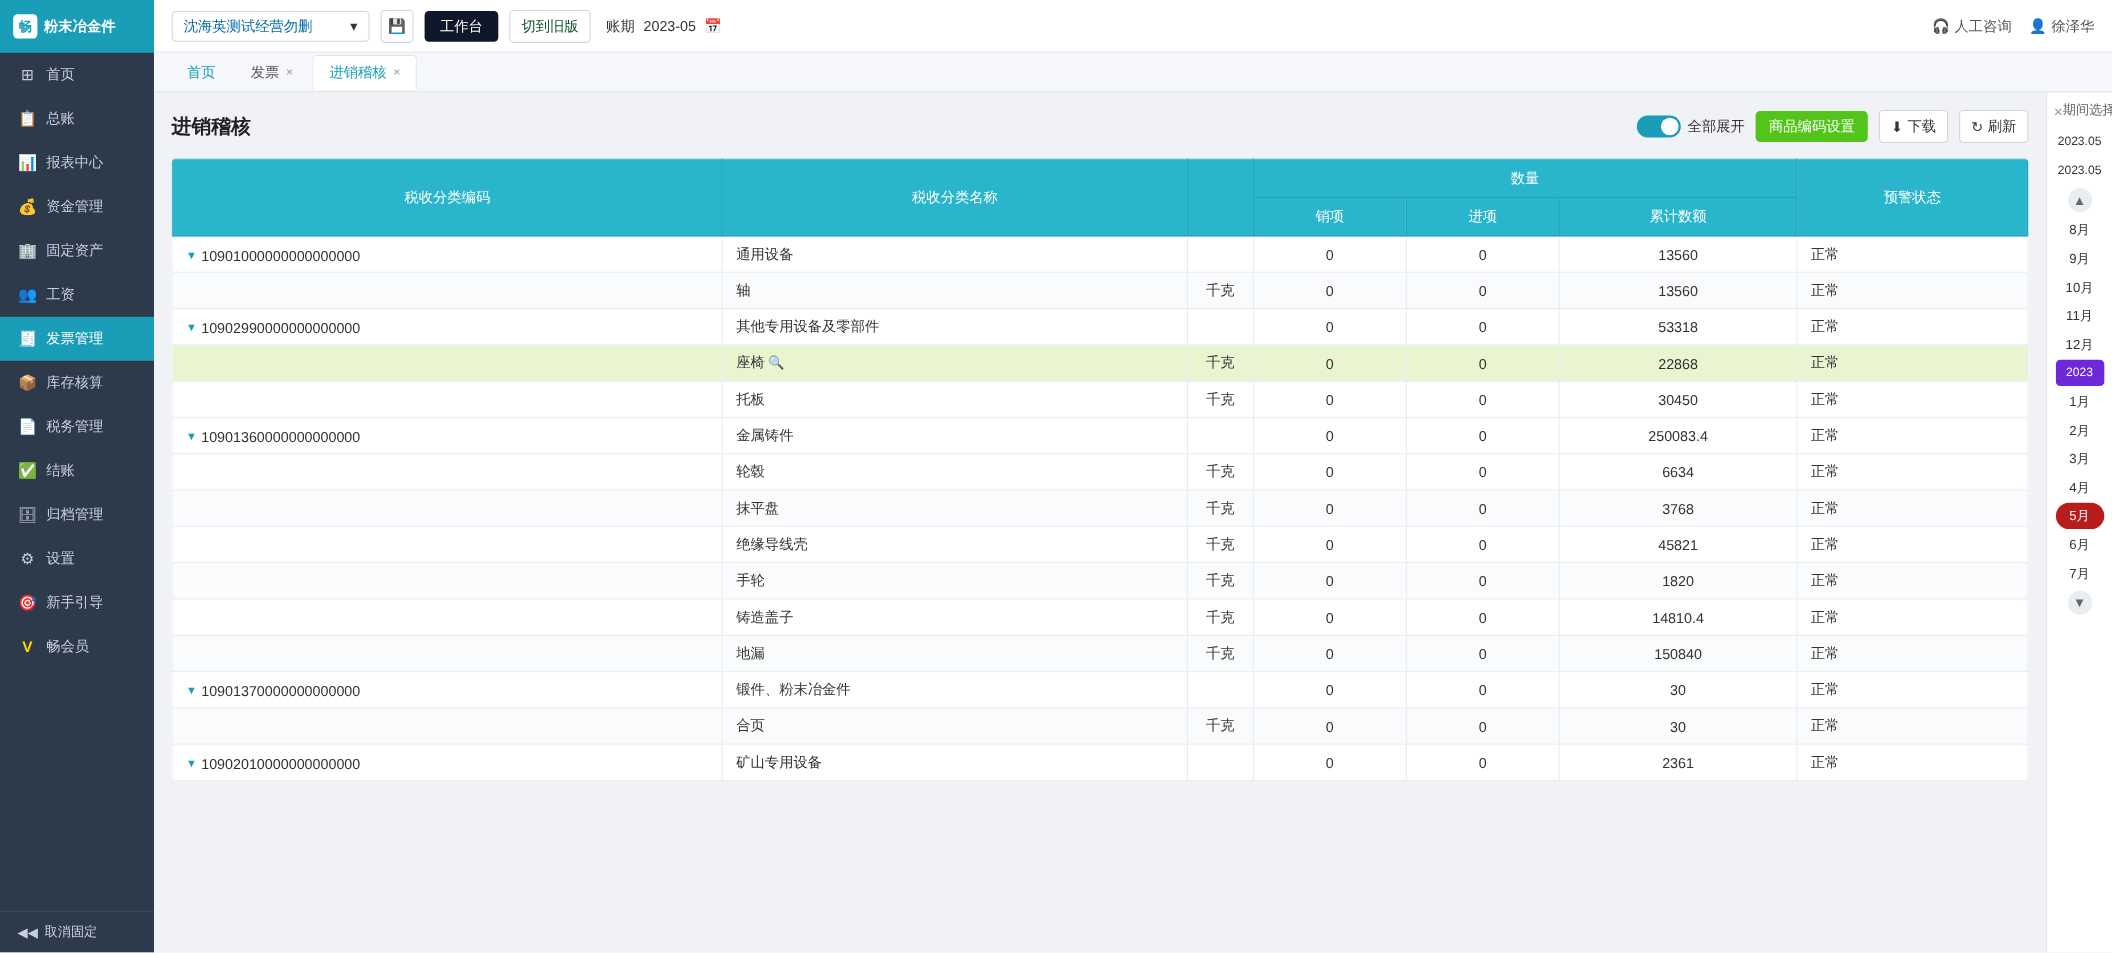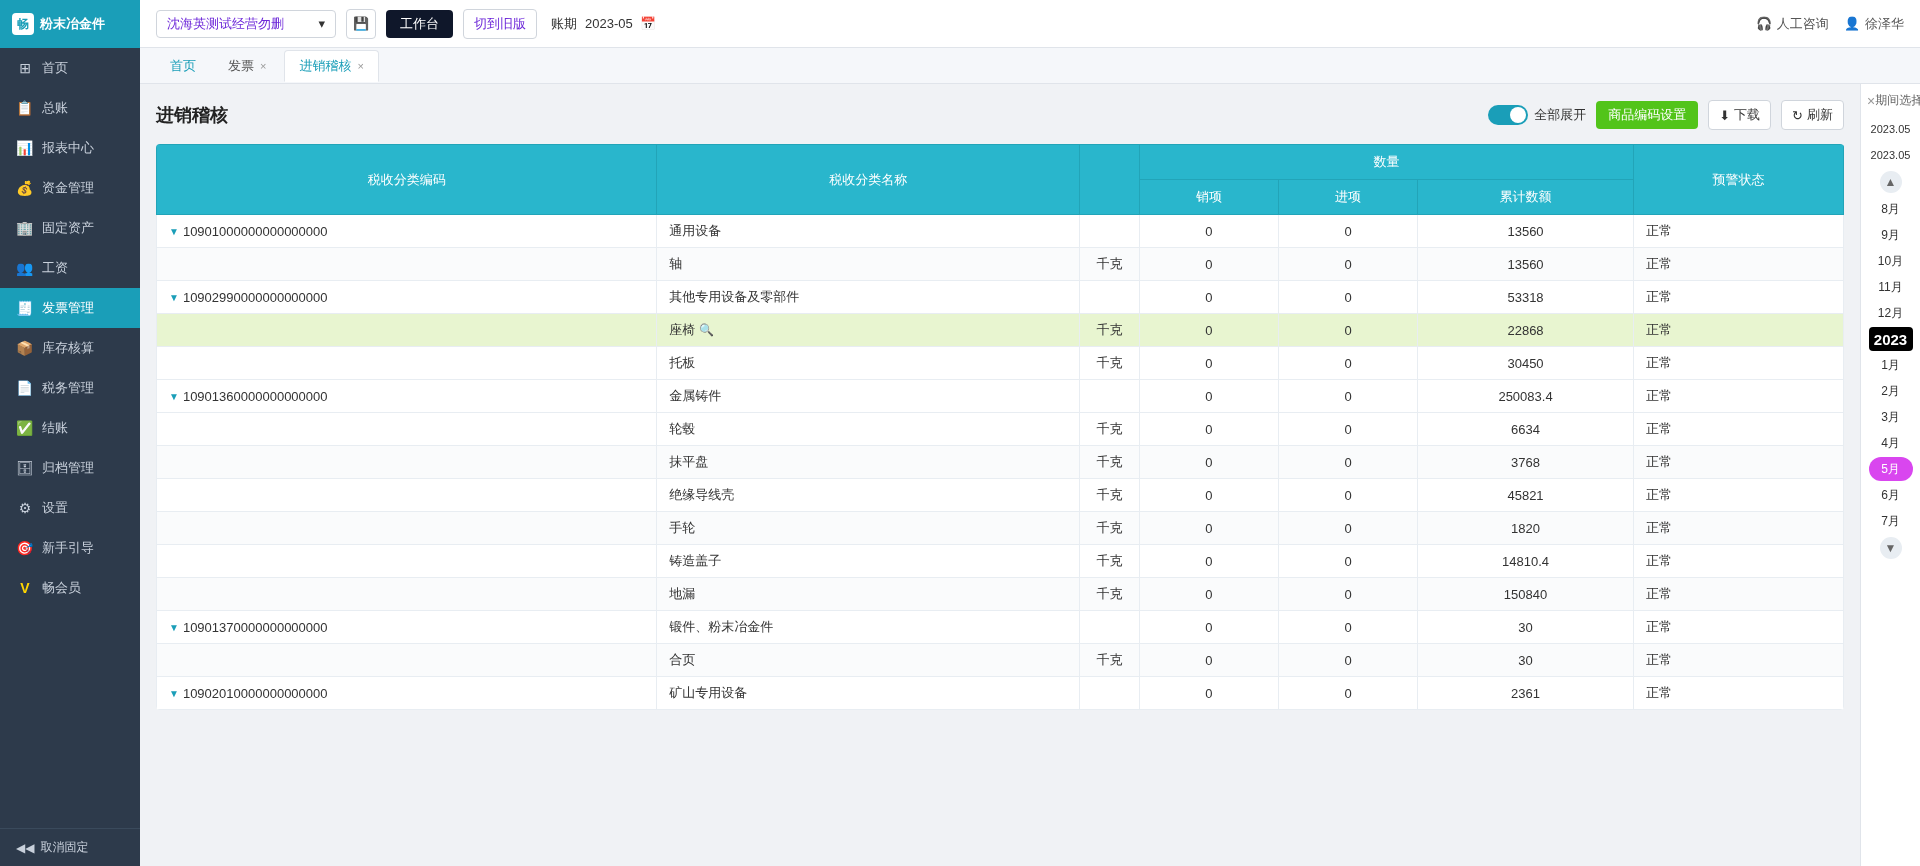--- a/index.html
+++ b/index.html
@@ -81,21 +81,21 @@
       align-items: center;
       gap: 6px;
       color: #333;
       font-size: 13px;
       border: 1px solid #d0d5dc;
       border-radius: 4px;
       padding: 4px 10px;
       cursor: pointer;
       min-width: 180px;
     }
-    .topbar-company-name { color: #6d28d9; flex: 1; }
+    .topbar-company-name { color: #0369a1; flex: 1; }
     .topbar-save-btn {
       width: 30px; height: 30px;
       border: 1px solid #d0d5dc;
       border-radius: 4px;
       display: flex; align-items: center; justify-content: center;
       cursor: pointer; color: #666;
     }
     .topbar-workbench-btn {
       background: #0f172a;
       color: #fff;
@@ -104,21 +104,21 @@
       padding: 5px 14px;
       cursor: pointer;
       font-size: 13px;
     }
     .topbar-switch-btn {
       border: 1px solid #d0d5dc;
       border-radius: 4px;
       padding: 5px 10px;
       cursor: pointer;
       font-size: 13px;
-      color: #6d28d9;
+      color: #14532d;
       background: #fff;
     }
     .topbar-period {
       display: flex;
       align-items: center;
       gap: 4px;
       color: #333;
       font-size: 13px;
       margin-left: 4px;
     }
@@ -341,30 +341,29 @@
       align-items: center;
       justify-content: center;
       width: 44px;
       height: 24px;
       border-radius: 4px;
       cursor: pointer;
       font-size: 12px;
       color: #333;
     }
     .period-item.active {
-      background: #d946ef;
+      background: #b91c1c;
       color: #fff;
       border-radius: 12px;
     }
     .period-item.year-label {
-      background: #000000;
+      background: #6d28d9;
       color: #fff;
-      font-size: 15px;
-      border-radius: 4px;
-      font-weight: bold;
+      font-size: 11px;
+      border-radius: 4px;
     }
     .scroll-btn {
       width: 22px; height: 22px;
       border-radius: 50%;
       background: #e8edf2;
       display: flex; align-items: center; justify-content: center;
       cursor: pointer;
       color: #666;
       font-size: 12px;
       margin: 2px 0;

